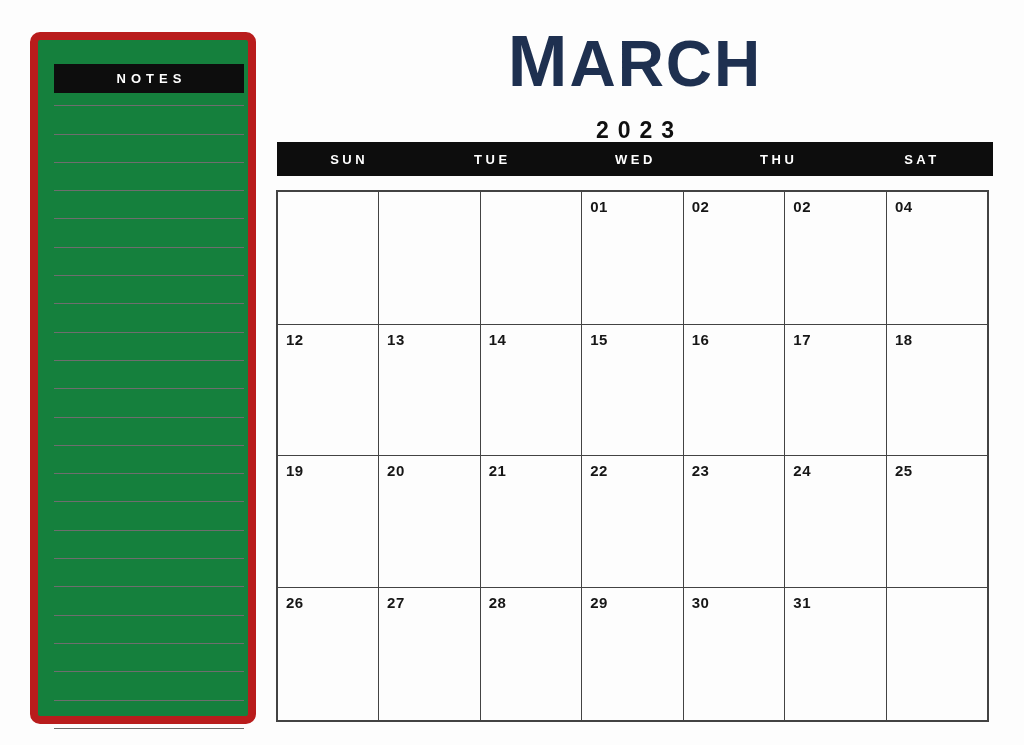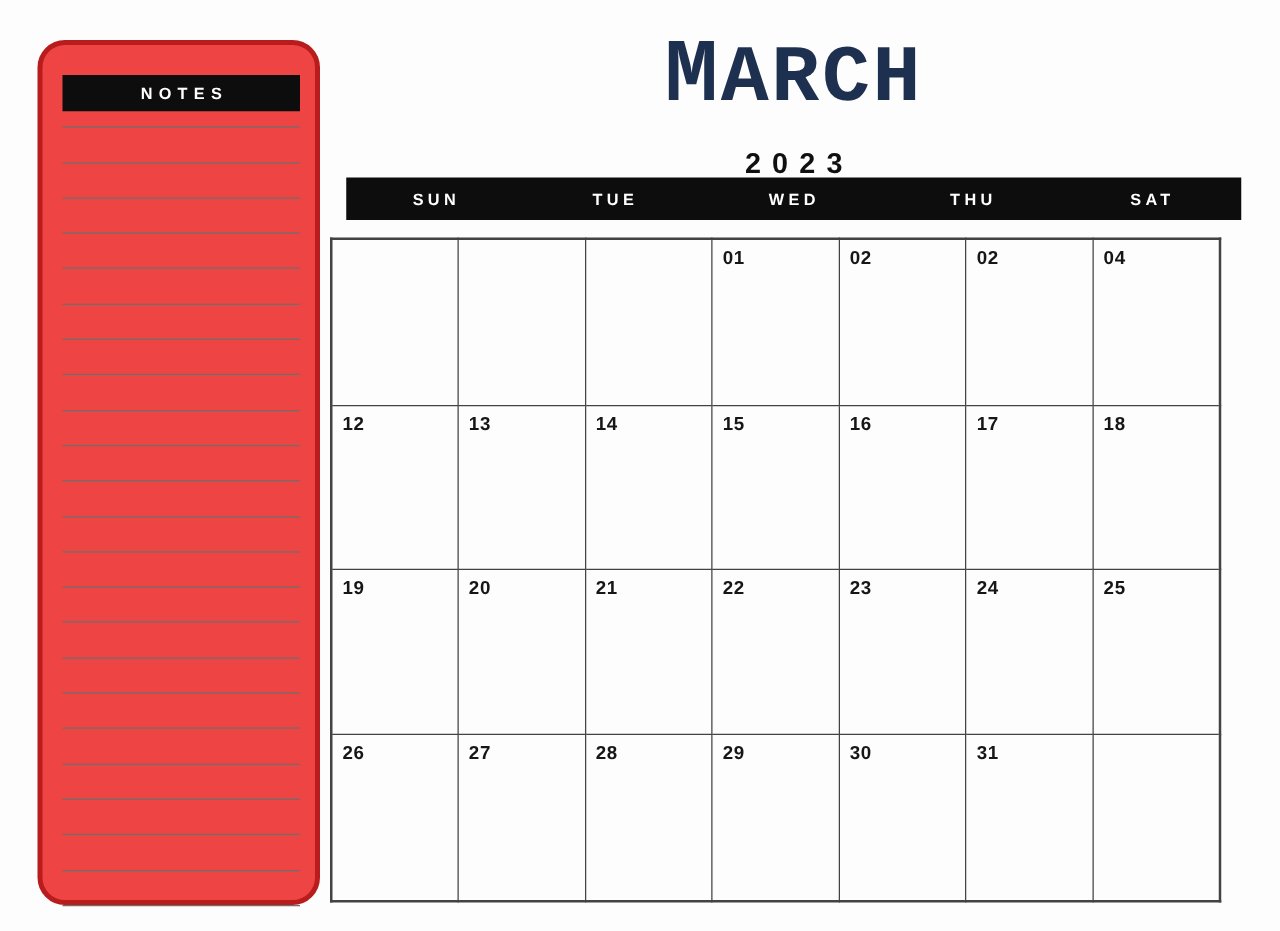--- a/index.html
+++ b/index.html
@@ -18,23 +18,23 @@
     background: #fdfdfd;
   }
 
   
   .notes-panel {
     position: absolute;
     left: 30px;
     top: 32px;
     width: 226px;
     height: 692px;
-    border: 4px solid #b91c1c;
-    border-radius: 22px;
-    background: #ef4444;
+    border: 8px solid #b91c1c;
+    border-radius: 10px;
+    background: #15803d;
     box-sizing: border-box;
   }
   .notes-header {
     position: absolute;
     left: 16px;
     top: 24px;
     width: 190px;
     height: 29px;
     background: var(--bar-black, #0d0d0d);
     display: flex;
@@ -61,21 +61,21 @@
 
   
   .title-block {
     position: absolute;
     left: 277px;
     top: 24px;
     width: 716px;
     text-align: center;
   }
   .month-title {
-    font-family: Liberation Mono, monospace;
+    font-family: Liberation Sans, sans-serif;
     font-weight: 700;
     font-size: 64px;
     line-height: 1.05;
     letter-spacing: 2px;
     color: var(--accent-navy, #1e3050);
     margin: 0;
   }
   .month-title::first-letter {
     font-size: 1.12em;
   }
@@ -107,21 +107,21 @@
     font-size: 13px;
     font-weight: 700;
     letter-spacing: 3.5px;
     padding-left: 1px;
     box-sizing: border-box;
   }
 
   
   .calendar-grid {
     position: absolute;
-    left: 264px;
+    left: 276px;
     top: 190px;
     width: 713px;
     height: 532px;
     border-collapse: collapse;
     table-layout: fixed;
     border: 2px solid var(--grid-line, #434343);
   }
   .calendar-grid td {
     border: 1.6px solid var(--grid-line, #434343);
     vertical-align: top;

